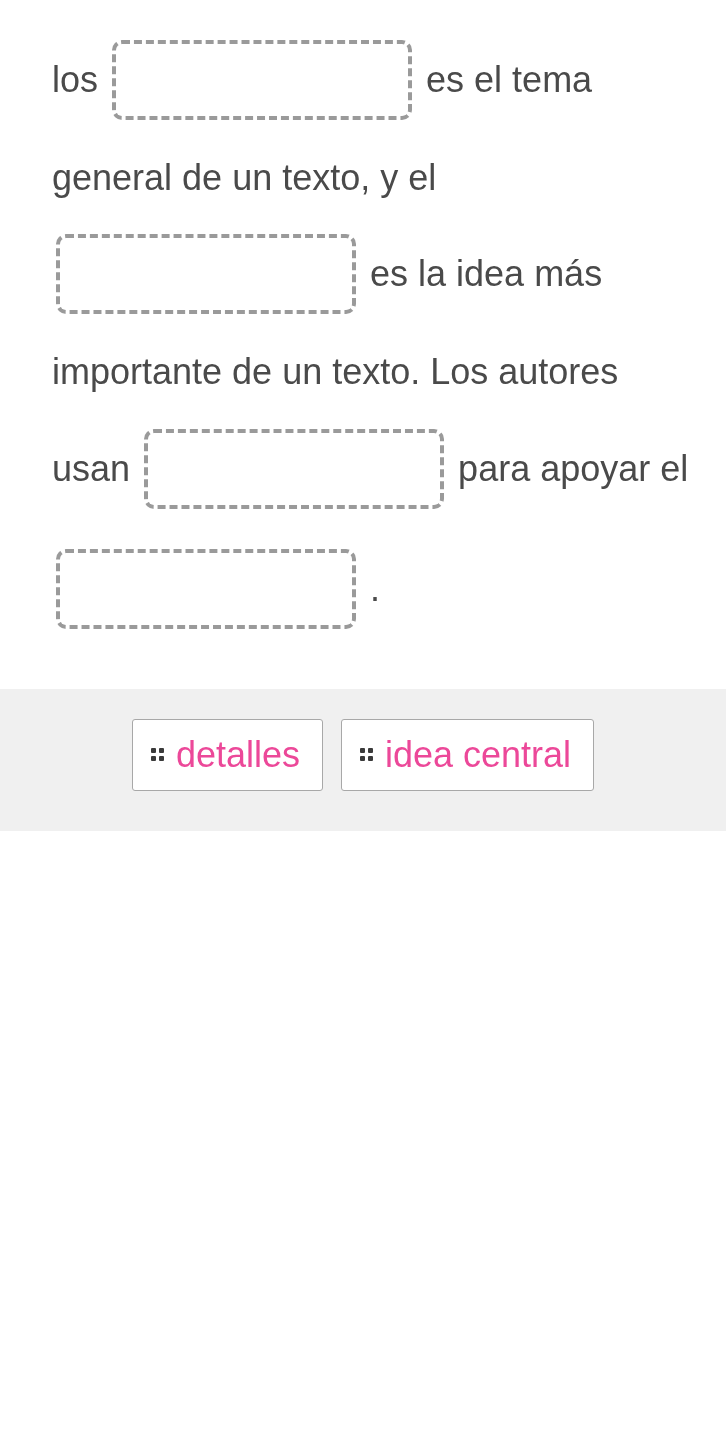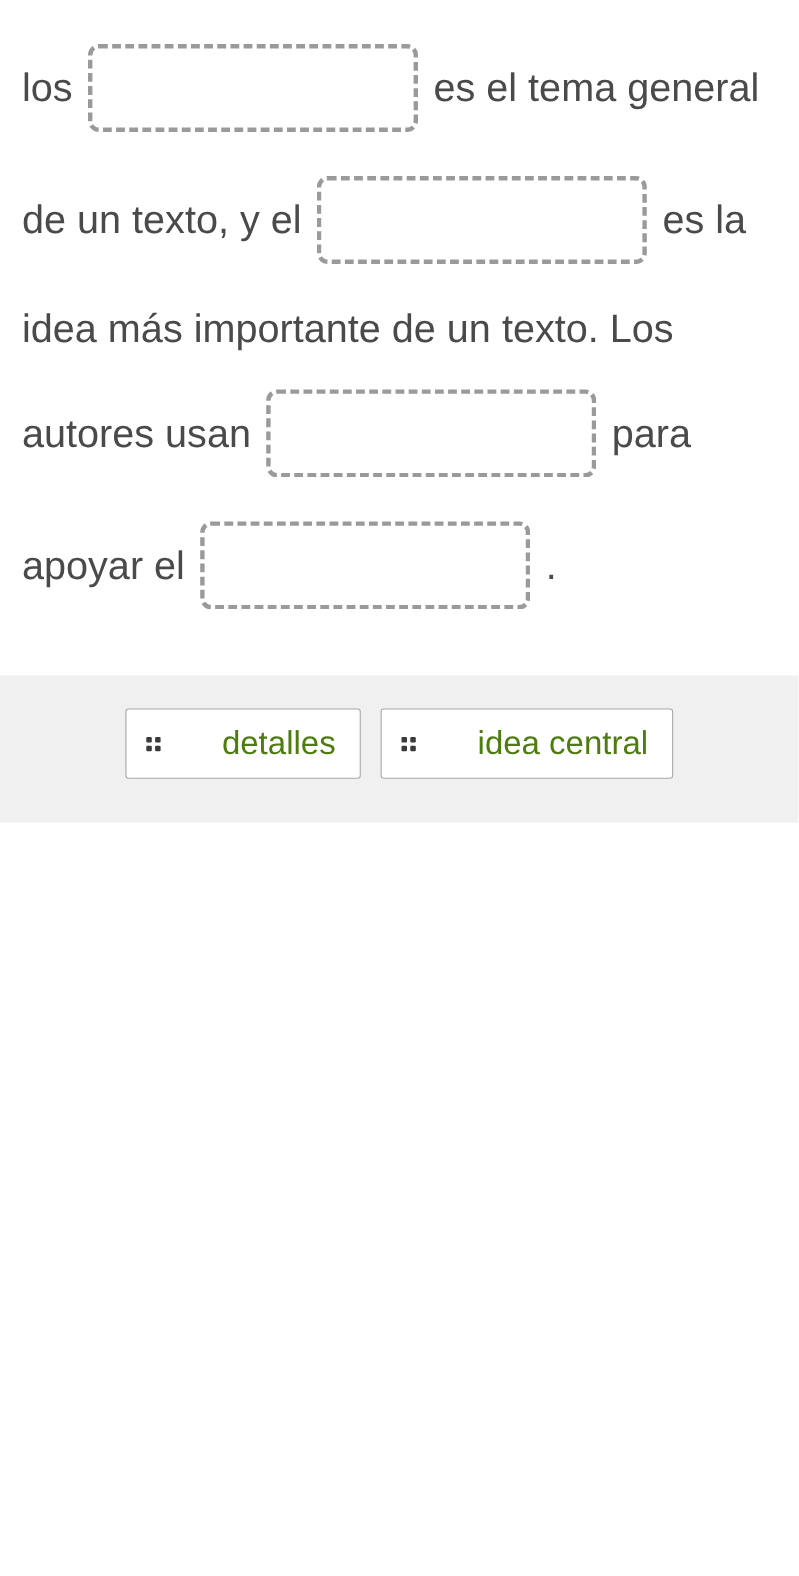--- a/index.html
+++ b/index.html
@@ -11,20 +11,21 @@
       font-family: -apple-system, BlinkMacSystemFont, "Segoe UI", Helvetica, Arial, sans-serif;
       font-size: 36px;
       color: #3a3a3a;
       background: #ffffff;
       width: 726px;
       padding: 0;
     }
     .sentence-area {
       padding: 20px 20px 40px 20px;
       line-height: 2.0;
+      margin-left: 32px;
     }
     .text-segment {
       display: inline;
       vertical-align: middle;
       color: #4a4a4a;
     }
     .drop-zone {
       display: inline-block;
       vertical-align: middle;
       width: 300px;
@@ -40,27 +41,26 @@
       display: flex;
       flex-wrap: wrap;
       justify-content: center;
       gap: 18px;
     }
     .word-chip {
       background: #ffffff;
       border: 1.5px solid #a8a8a8;
       border-radius: 3px;
       padding: 14px 22px 14px 18px;
-      font-size: 30px;
-      color: #4d7c0f;
+      font-size: 36px;
+      color: #ec4899;
       display: inline-flex;
       align-items: center;
       cursor: grab;
       user-select: none;
-      gap: 44px;
     }
     .grip {
       display: inline-grid;
       grid-template-columns: repeat(2, 5px);
       grid-template-rows: repeat(2, 5px);
       gap: 3px;
       margin-right: 12px;
     }
     .grip span {
       width: 5px;

